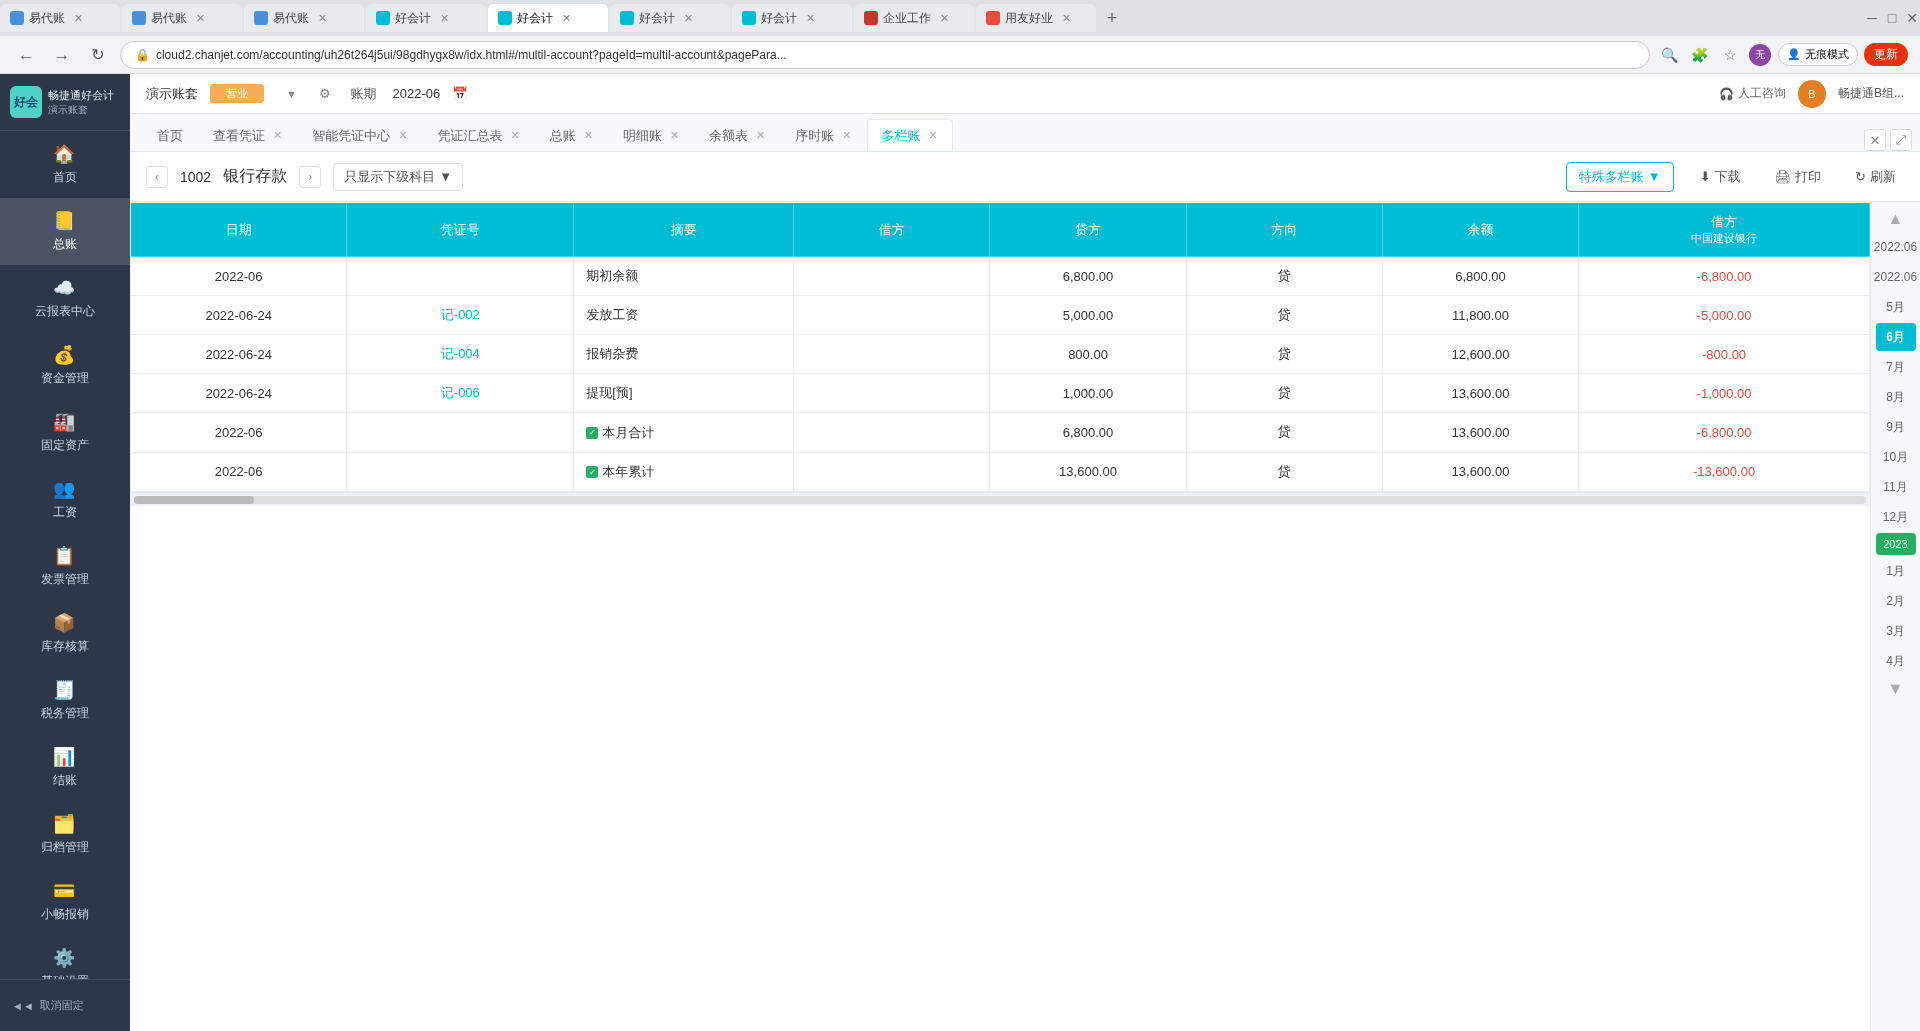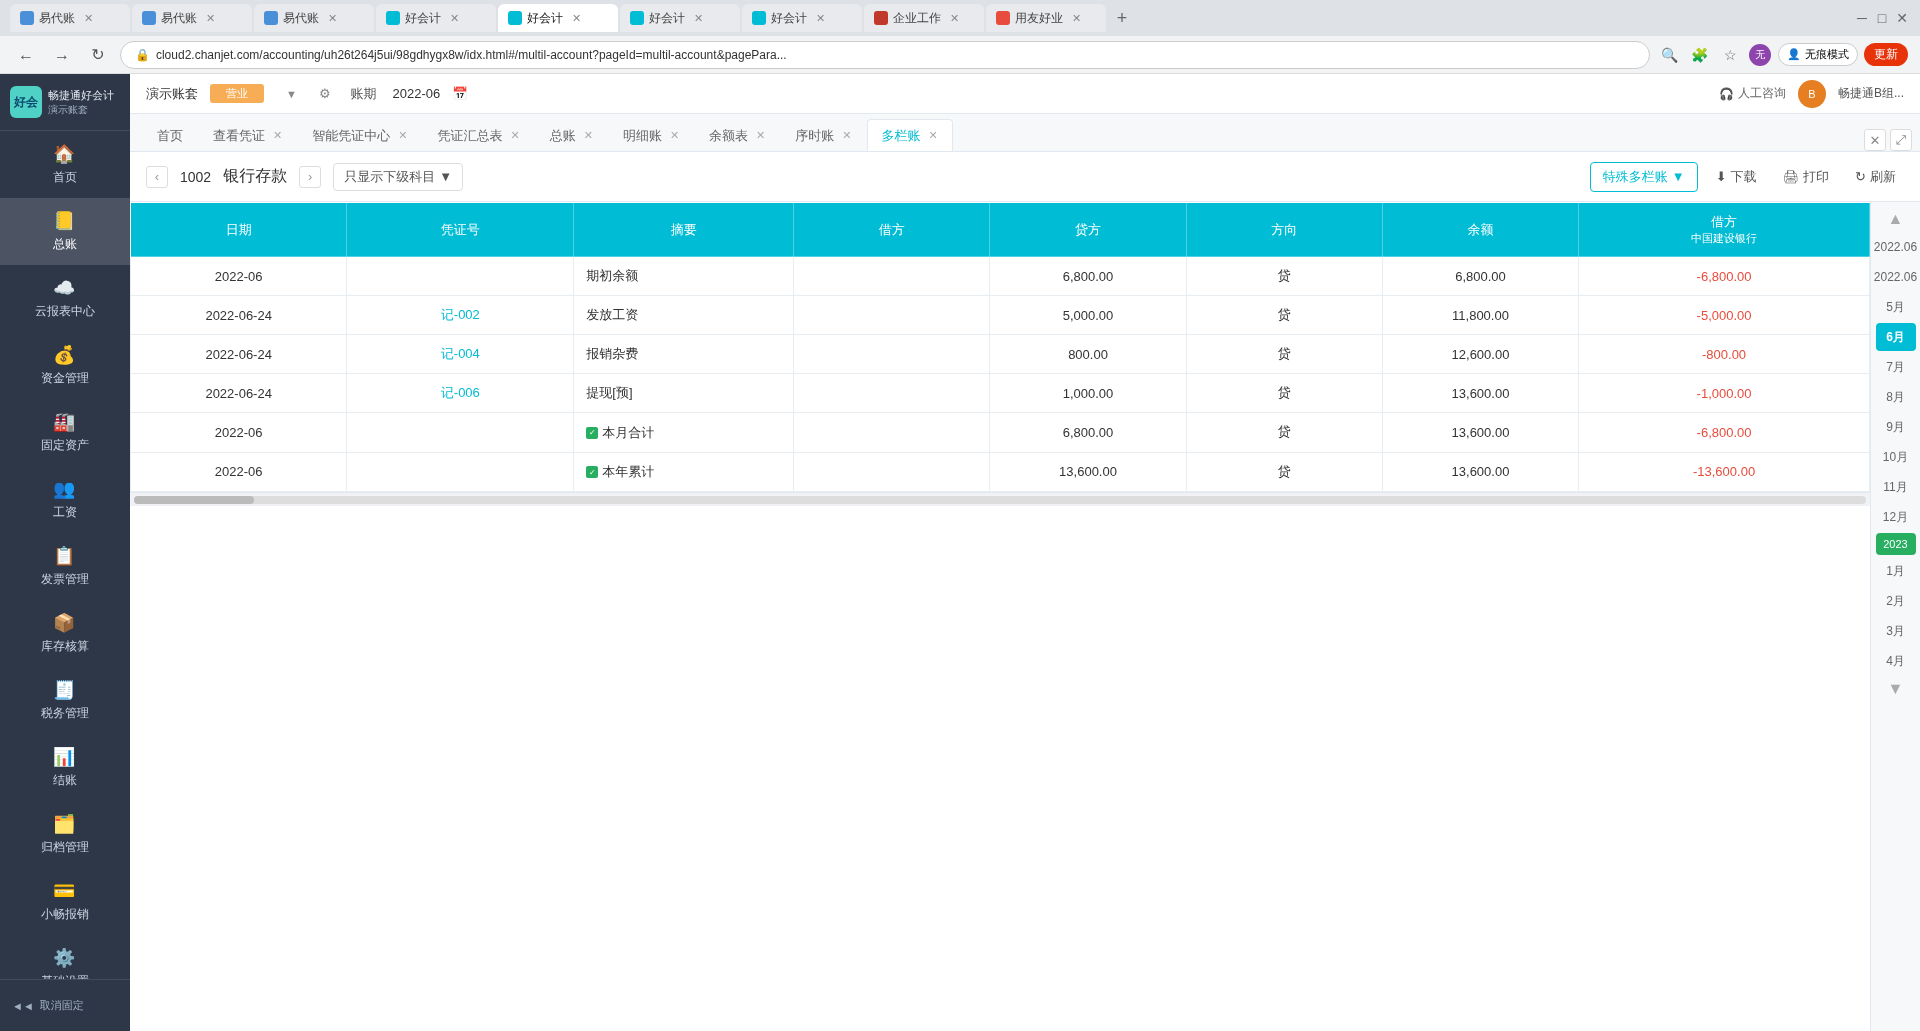--- a/index.html
+++ b/index.html
@@ -1,19 +1,19 @@
 <!DOCTYPE html>
 <html><head>
   <meta charset="utf-8">
   <style>
     * { margin: 0; padding: 0; box-sizing: border-box; }
     body { font-family: 'Microsoft YaHei', Arial, sans-serif; font-size: 13px; background: #f0f2f5; overflow: hidden; width: 1920px; height: 1031px; }
 
     
-    .browser-chrome { background: #dee1e6; height: 36px; display: flex; align-items: center; padding: 0 10px; gap: 2px; }
+    .browser-chrome { background: #dee1e6; height: 36px; display: flex; align-items: center; padding: 0 0; gap: 2px; }
     .tab { display: flex; align-items: center; height: 28px; padding: 0 10px; border-radius: 6px 6px 0 0; font-size: 12px; background: #e8eaed; color: #444; gap: 5px; cursor: pointer; min-width: 120px; }
     .tab.active { background: #fff; color: #222; }
     .tab-close { margin-left: 4px; color: #888; font-size: 11px; cursor: pointer; }
     .tab-new { width: 28px; height: 28px; display: flex; align-items: center; justify-content: center; color: #666; font-size: 18px; cursor: pointer; }
     .browser-controls { display: flex; align-items: center; gap: 4px; margin-left: auto; }
     .browser-btn { width: 16px; height: 16px; display: flex; align-items: center; justify-content: center; color: #666; font-size: 14px; cursor: pointer; }
 
     
     .address-bar { background: #f1f3f4; height: 38px; display: flex; align-items: center; padding: 0 12px; gap: 8px; border-bottom: 1px solid #ddd; }
     .nav-btn { width: 28px; height: 28px; display: flex; align-items: center; justify-content: center; color: #555; font-size: 16px; cursor: pointer; border-radius: 50%; }
@@ -53,21 +53,21 @@
     .page-tabs { height: 38px; background: #f7f8fa; border-bottom: 1px solid #e2e8f0; display: flex; align-items: flex-end; padding-left: 12px; overflow: hidden; }
     .page-tab { height: 32px; padding: 0 14px; display: flex; align-items: center; gap: 6px; font-size: 13px; color: #666; cursor: pointer; border: 1px solid transparent; border-bottom: none; border-radius: 4px 4px 0 0; background: transparent; white-space: nowrap; }
     .page-tab.active { background: #fff; color: #00bcd4; border-color: #e2e8f0; font-weight: 500; }
     .page-tab-close { color: #aaa; font-size: 11px; cursor: pointer; margin-left: 2px; }
 
     
     .toolbar { height: 50px; display: flex; align-items: center; padding: 0 16px; gap: 12px; border-bottom: 1px solid #e2e8f0; }
     .nav-arrow { width: 22px; height: 22px; display: flex; align-items: center; justify-content: center; color: #999; cursor: pointer; border: 1px solid #ddd; border-radius: 3px; }
     .account-code { font-size: 14px; color: #333; font-weight: 500; }
     .filter-dropdown { display: flex; align-items: center; gap: 4px; border: 1px solid #ddd; border-radius: 4px; padding: 4px 10px; font-size: 13px; color: #555; cursor: pointer; background: #fff; }
-    .toolbar-right { margin-left: auto; display: flex; align-items: center; gap: 10px; }
+    .toolbar-right { margin-left: auto; display: flex; align-items: center; gap: 18px; }
     .special-btn { border: 1px solid #00bcd4; color: #00bcd4; border-radius: 4px; padding: 5px 12px; font-size: 13px; cursor: pointer; display: flex; align-items: center; gap: 4px; background: #fff; }
     .action-btn { display: flex; align-items: center; gap: 4px; color: #555; font-size: 13px; cursor: pointer; padding: 5px 8px; }
 
     
     .table-container { flex: 1; overflow: auto; position: relative; }
     .ledger-table { width: 100%; border-collapse: collapse; min-width: 900px; }
     .ledger-table thead tr { background: #00bcd4; color: #fff; }
     .ledger-table thead th { padding: 10px 28px; text-align: center; font-weight: 500; font-size: 13px; border: 1px solid rgba(255,255,255,0.3); white-space: nowrap; }
     .ledger-table tbody tr { border-bottom: 1px solid #e8edf2; }
     .ledger-table tbody td { padding: 10px 12px; text-align: center; font-size: 13px; color: #333; border: 1px solid #e8edf2; }

